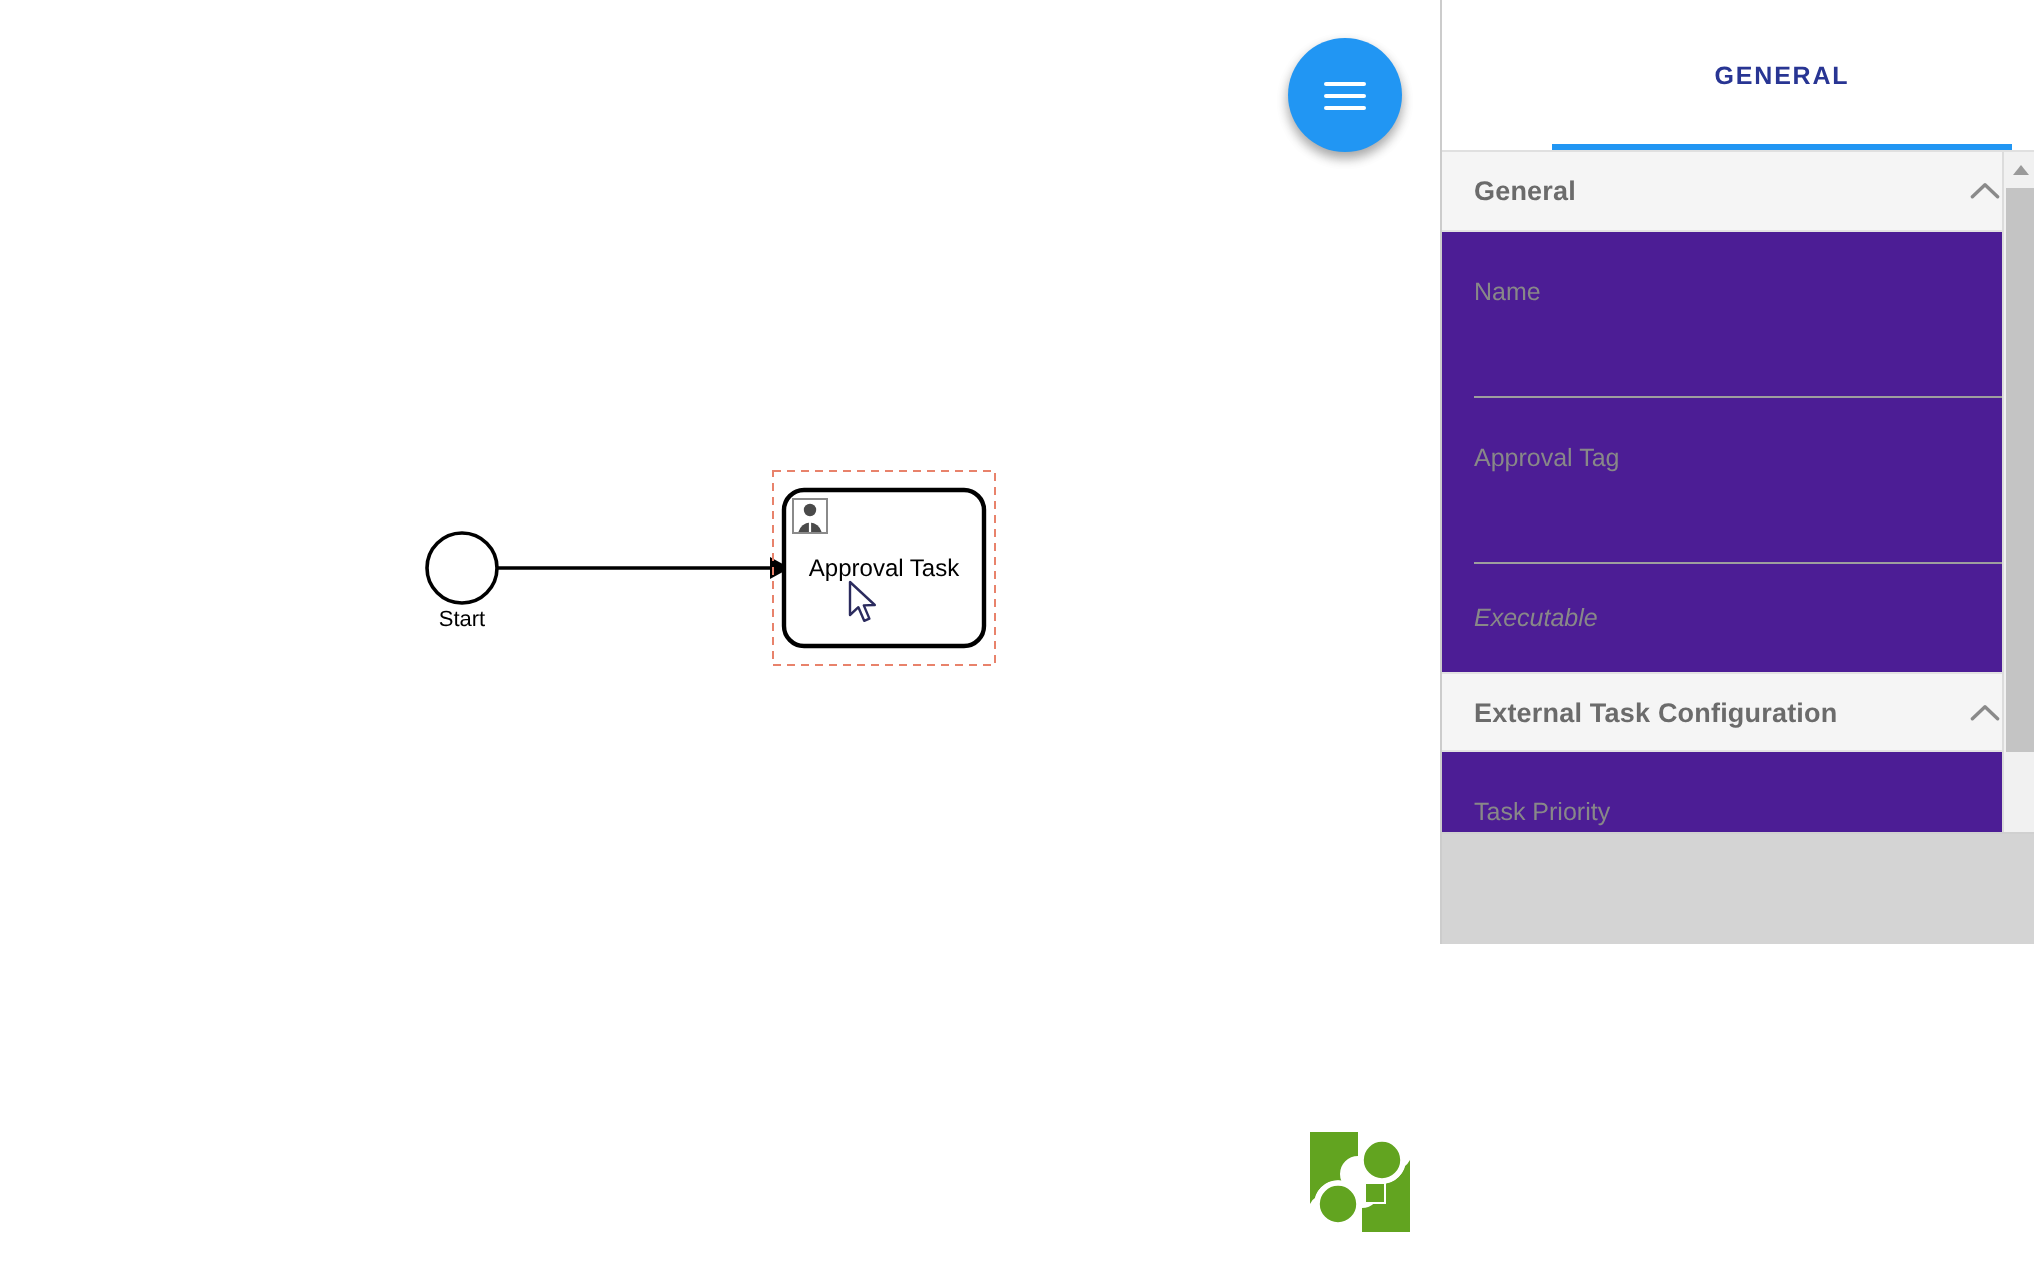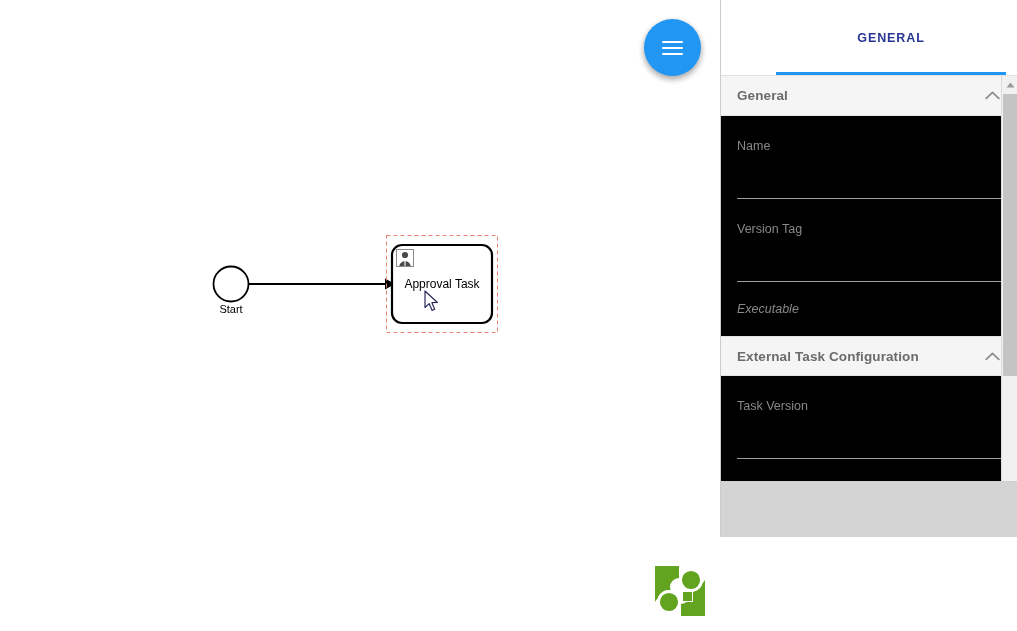--- a/index.html
+++ b/index.html
@@ -72,21 +72,21 @@
     position: absolute;
     left: 424px; top: 290px;
     width: 18px; height: 24px;
     pointer-events: none;
   }
 
   
   #panel {
     position: absolute;
     left: 720px; top: 0;
-    width: 297px; height: 537px;
+    width: 297px; height: 472px;
     background: #ffffff;
     border-left: 1px solid #cccccc;
     overflow: hidden;
   }
 
   
   #tabs {
     position: relative;
     height: 76px;
     background: #ffffff;
@@ -139,21 +139,21 @@
   .section-header:first-child { border-top: none; }
   .section-title {
     font-size: 13.5px;
     font-weight: bold;
     color: #6b6b6b;
     letter-spacing: 0.1px;
   }
   .chevron { width: 15px; height: 9px; }
 
   .section-body {
-    background: #000000;
+    background: #4c1d95;
     padding: 0 16px;
   }
 
   .field {
     padding-top: 22px;
   }
   .field-label {
     font-size: 12.5px;
     color: #888888;
     line-height: 16px;
@@ -291,38 +291,38 @@
           <path d="M1.2 7.4 L7.5 1.4 L13.8 7.4" fill="none" stroke="#8a8a8a" stroke-width="1.7" stroke-linecap="round" stroke-linejoin="round"></path>
         </svg>
       </div>
       <div class="section-body">
         <div class="field">
           <div class="field-label">Name</div>
           <div class="spacer-sm"></div>
           <input class="field-input" type="text" placeholder="" style="">
         </div>
         <div class="field">
-          <div class="field-label">Version Tag</div>
+          <div class="field-label">Approval Tag</div>
           <div class="spacer-sm"></div>
           <input class="field-input" type="text" placeholder="" style="">
         </div>
         <div class="field-static">
           <span>Executable</span>
         </div>
       </div>
 
       <div class="section-header">
         <span class="section-title">External Task Configuration</span>
         <svg class="chevron" viewBox="0 0 15 9">
           <path d="M1.2 7.4 L7.5 1.4 L13.8 7.4" fill="none" stroke="#8a8a8a" stroke-width="1.7" stroke-linecap="round" stroke-linejoin="round"></path>
         </svg>
       </div>
       <div class="section-body">
         <div class="field">
-          <div class="field-label">Task Version</div>
+          <div class="field-label">Task Priority</div>
           <div class="spacer-sm"></div>
           <input class="field-input" type="text" placeholder="" style="">
         </div>
         <div class="spacer-md"></div>
       </div>
 
       <div class="section-body">
         <div style="height:32px"></div>
       </div>
     </div>

